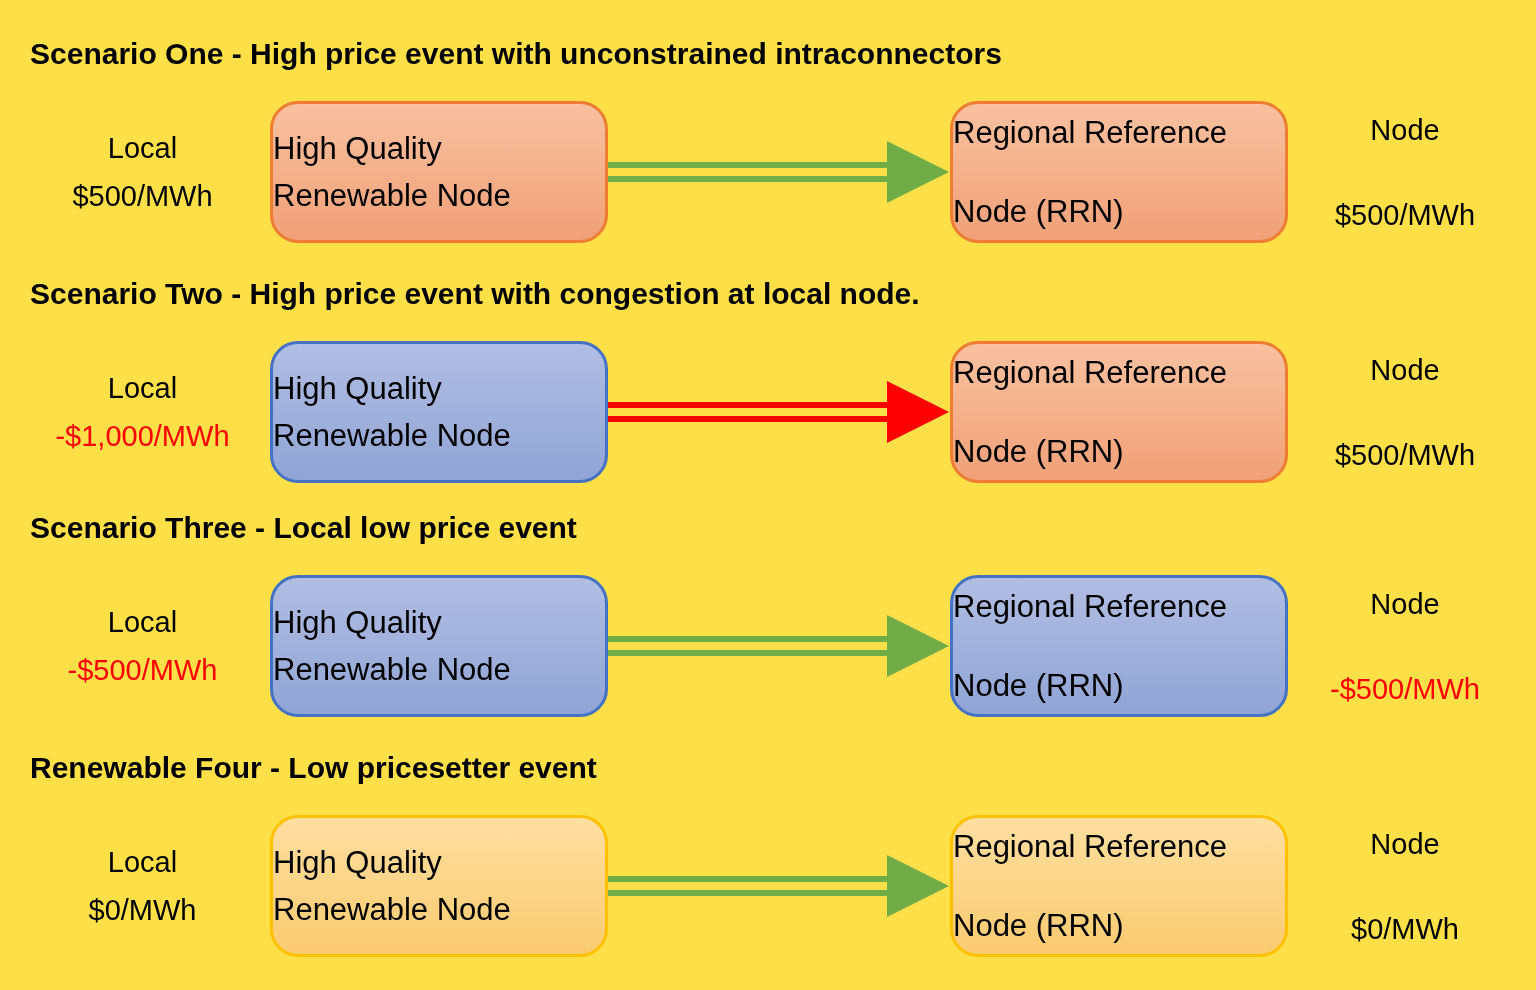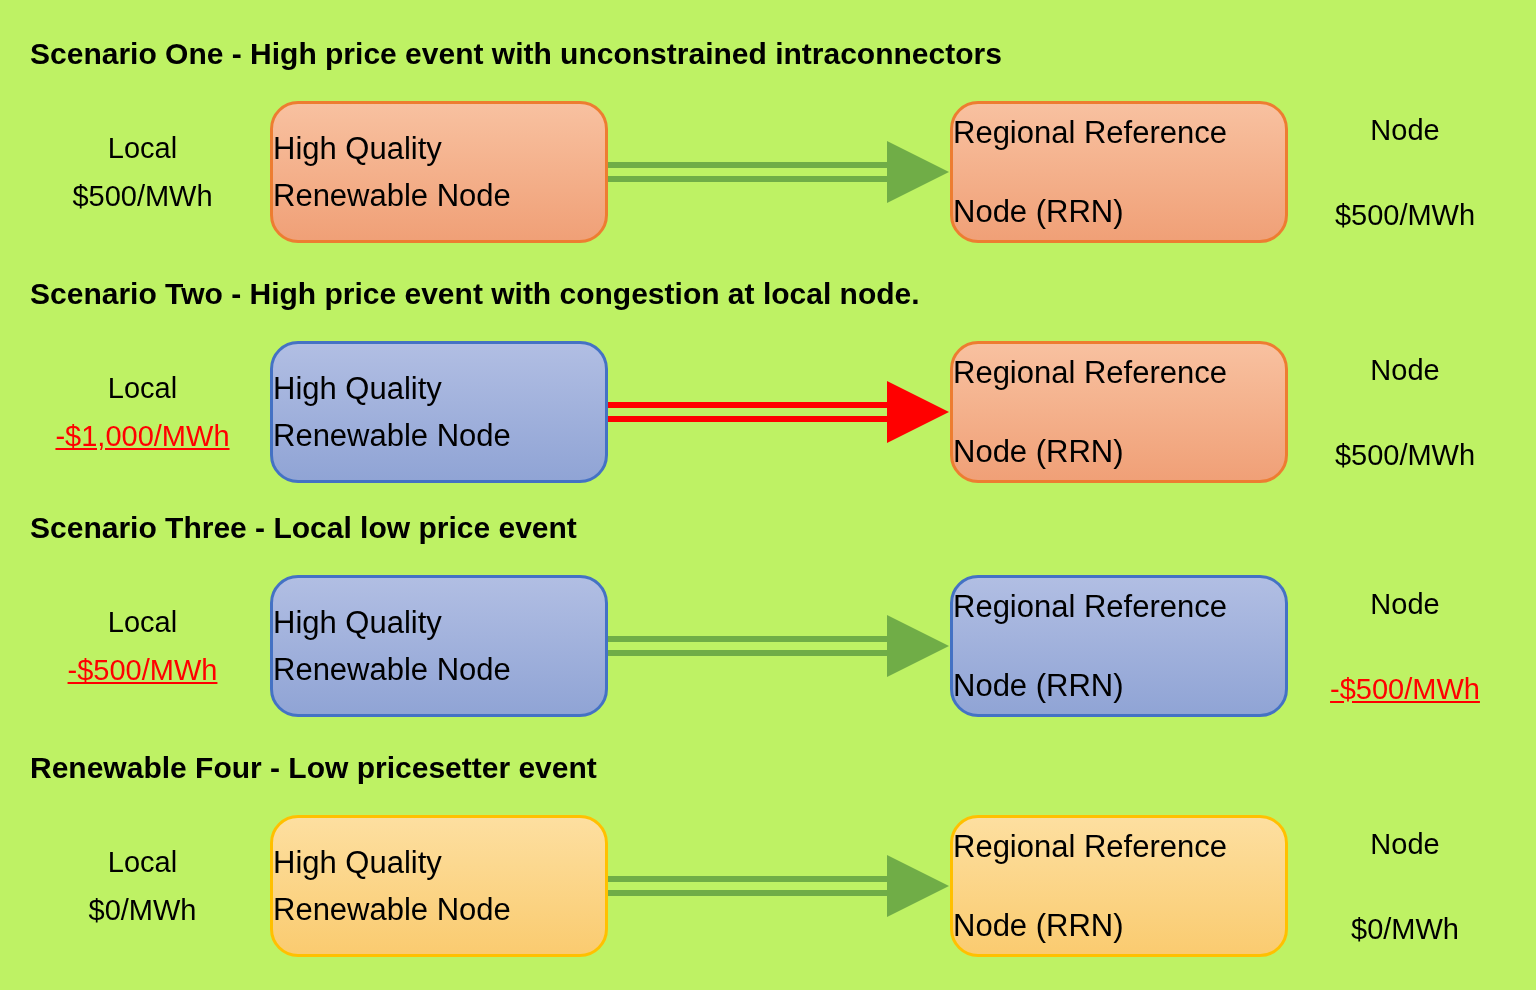--- a/index.html
+++ b/index.html
@@ -4,21 +4,21 @@
 <style>
   html, body { margin: 0; padding: 0; background: #ffffff; }
   body {
     font-family: "Liberation Sans", "DejaVu Sans", sans-serif;
     color: #000000;
   }
   .canvas {
     position: relative;
     width: 1536px;
     height: 990px;
-    background: #bef264;
+    background: #fde047;
     overflow: hidden;
   }
   .scenario {
     position: absolute;
     left: 0;
     width: 1536px;
     height: 238px;
   }
   .scenario-title {
     position: absolute;
@@ -45,21 +45,21 @@
     flex-direction: column;
     justify-content: center;
     align-items: center;
     font-size: 29px;
     line-height: 48px;
     text-align: center;
     white-space: nowrap;
   }
   .side-label.left  { left: 20px;   width: 245px; }
   .side-label.right { left: 1295px; width: 220px; gap: 37px; }
-  .price[data-tone="red"]   { color: #FF0000; text-decoration: underline; }
+  .price[data-tone="red"]   { color: #FF0000; }
   .price[data-tone="black"] { color: #000000; }
 
   .node-box {
     position: absolute;
     top: 0;
     width: 338px;
     height: 142px;
     box-sizing: border-box;
     border: 3px solid;
     border-radius: 28px;

